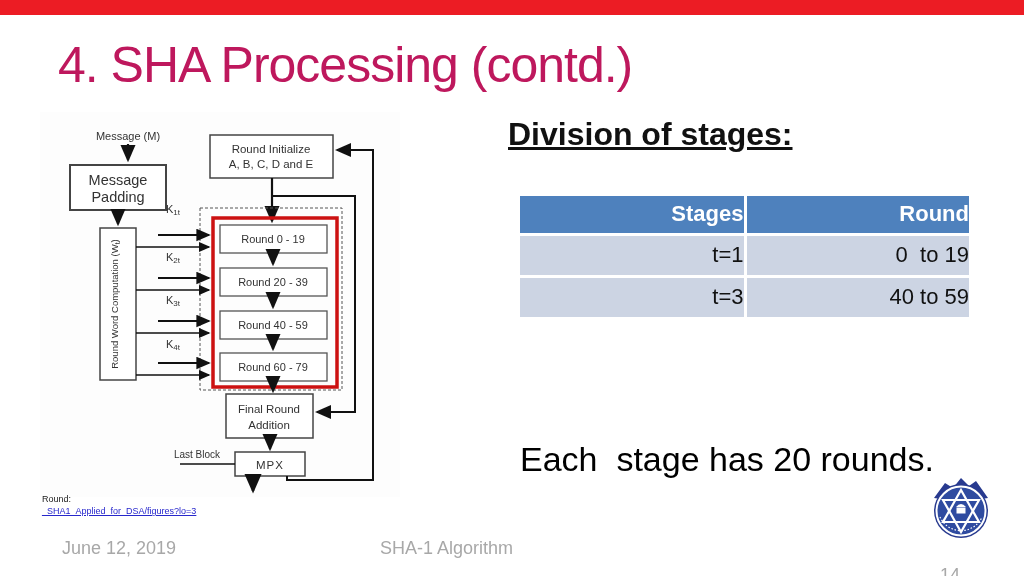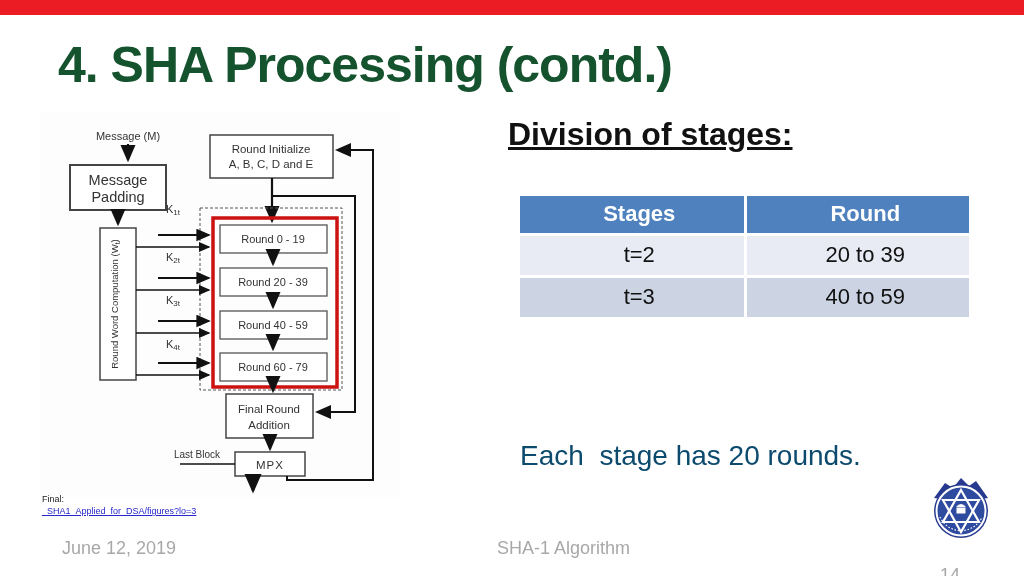--- a/index.html
+++ b/index.html
@@ -4,48 +4,48 @@
 <style>
   * { margin:0; padding:0; box-sizing:border-box; }
   html,body { width:1024px; height:576px; }
   body {
     font-family:"Liberation Sans", sans-serif;
     background:#ffffff; position:relative; overflow:hidden;
   }
   .top-bar { position:absolute; left:0; top:0; width:1024px; height:15px; background:#EC1C24; }
   .slide-title {
     position:absolute; left:58px; top:36px; width:760px;
-    font-size:50px; font-weight:bold; color:#14532d; letter-spacing:-1px; white-space:nowrap;
+    font-size:50px; font-weight:normal; color:#be185d; letter-spacing:-1px; white-space:nowrap;
   }
   .diagram-wrap { position:absolute; left:40px; top:112px; width:360px; height:385px; background:#fdfdfd; }
   .section-heading {
     position:absolute; left:508px; top:116px; font-size:32px; font-weight:bold; color:#111;
     text-decoration:underline; white-space:nowrap;
   }
   .stage-table { position:absolute; left:520px; top:196px; width:452px; border-collapse:collapse; }
   .stage-table th, .stage-table td {
-    font-size:22px; text-align:center; padding-left:15px; white-space:pre;
+    font-size:22px; text-align:right; padding-left:15px; white-space:pre;
     border-right:3px solid #fff; border-bottom:3px solid #fff;
   }
   .stage-table th { background:#4E81BD; color:#fff; font-weight:bold; height:38px; }
   .stage-table td { color:#111; height:42px; font-weight:normal; }
   .stage-table col.c1 { width:225px; }
   .row-dark td { background:#CCD4E3; }
   .row-light td { background:#E9EBF4; }
   .note {
-    position:absolute; left:520px; top:440px; font-size:28px; color:#0c4a6e; white-space:pre;
+    position:absolute; left:520px; top:440px; font-size:34px; color:#000000; white-space:pre;
   }
   .source-block { position:absolute; left:42px; top:493px; font-size:9px; line-height:12px; }
   .source-label { color:#222; }
   .source-link { color:#2727CC; text-decoration:underline; display:block; cursor:pointer; }
   .footer-date, .footer-center, .footer-page {
     position:absolute; top:538px; font-size:18px; color:#A8A8A8; white-space:nowrap;
   }
   .footer-date { left:62px; }
-  .footer-center { left:380px; width:250px; text-align:right; }
+  .footer-center { left:380px; width:250px; text-align:left; }
   .footer-page { right:64px;margin-top:27px; }
   .logo { position:absolute; left:924px; top:476px; width:74px; height:64px; }
   svg text { fill:#333; }
 </style>
 </head>
 <body>
 
 <div class="top-bar"></div>
 
 <div class="slide-title">4. SHA Processing (contd.)</div>
@@ -155,35 +155,35 @@
       <col class="c1">
       <col>
     </colgroup>
   <thead>
     <tr>
       <th>Stages</th>
       <th>Round</th>
     </tr>
   </thead>
   <tbody>
-    <tr class="row-light">
-      <td>t=2</td>
-      <td>20 to 39</td>
+    <tr class="row-dark">
+      <td>t=1</td>
+      <td>0  to 19</td>
     </tr>
     <tr class="row-dark">
       <td>t=3</td>
       <td>40 to 59</td>
     </tr>
   </tbody>
 </table>
 
 <div class="note">Each  stage has 20 rounds.</div>
 
 <div class="source-block">
-  <span class="source-label">Final:</span>
+  <span class="source-label">Round:</span>
   <a class="source-link">_SHA1_Applied_for_DSA/figures?lo=3</a>
 </div>
 
 <div class="footer-date">June 12, 2019</div>
 <div class="footer-center">SHA-1 Algorithm</div>
 <div class="footer-page">14</div>
 
 <div class="logo">
   <svg width="74" height="64" viewBox="0 0 74 64" xmlns="http://www.w3.org/2000/svg">
     <circle cx="37" cy="35" r="27" fill="#283A8F"></circle>

